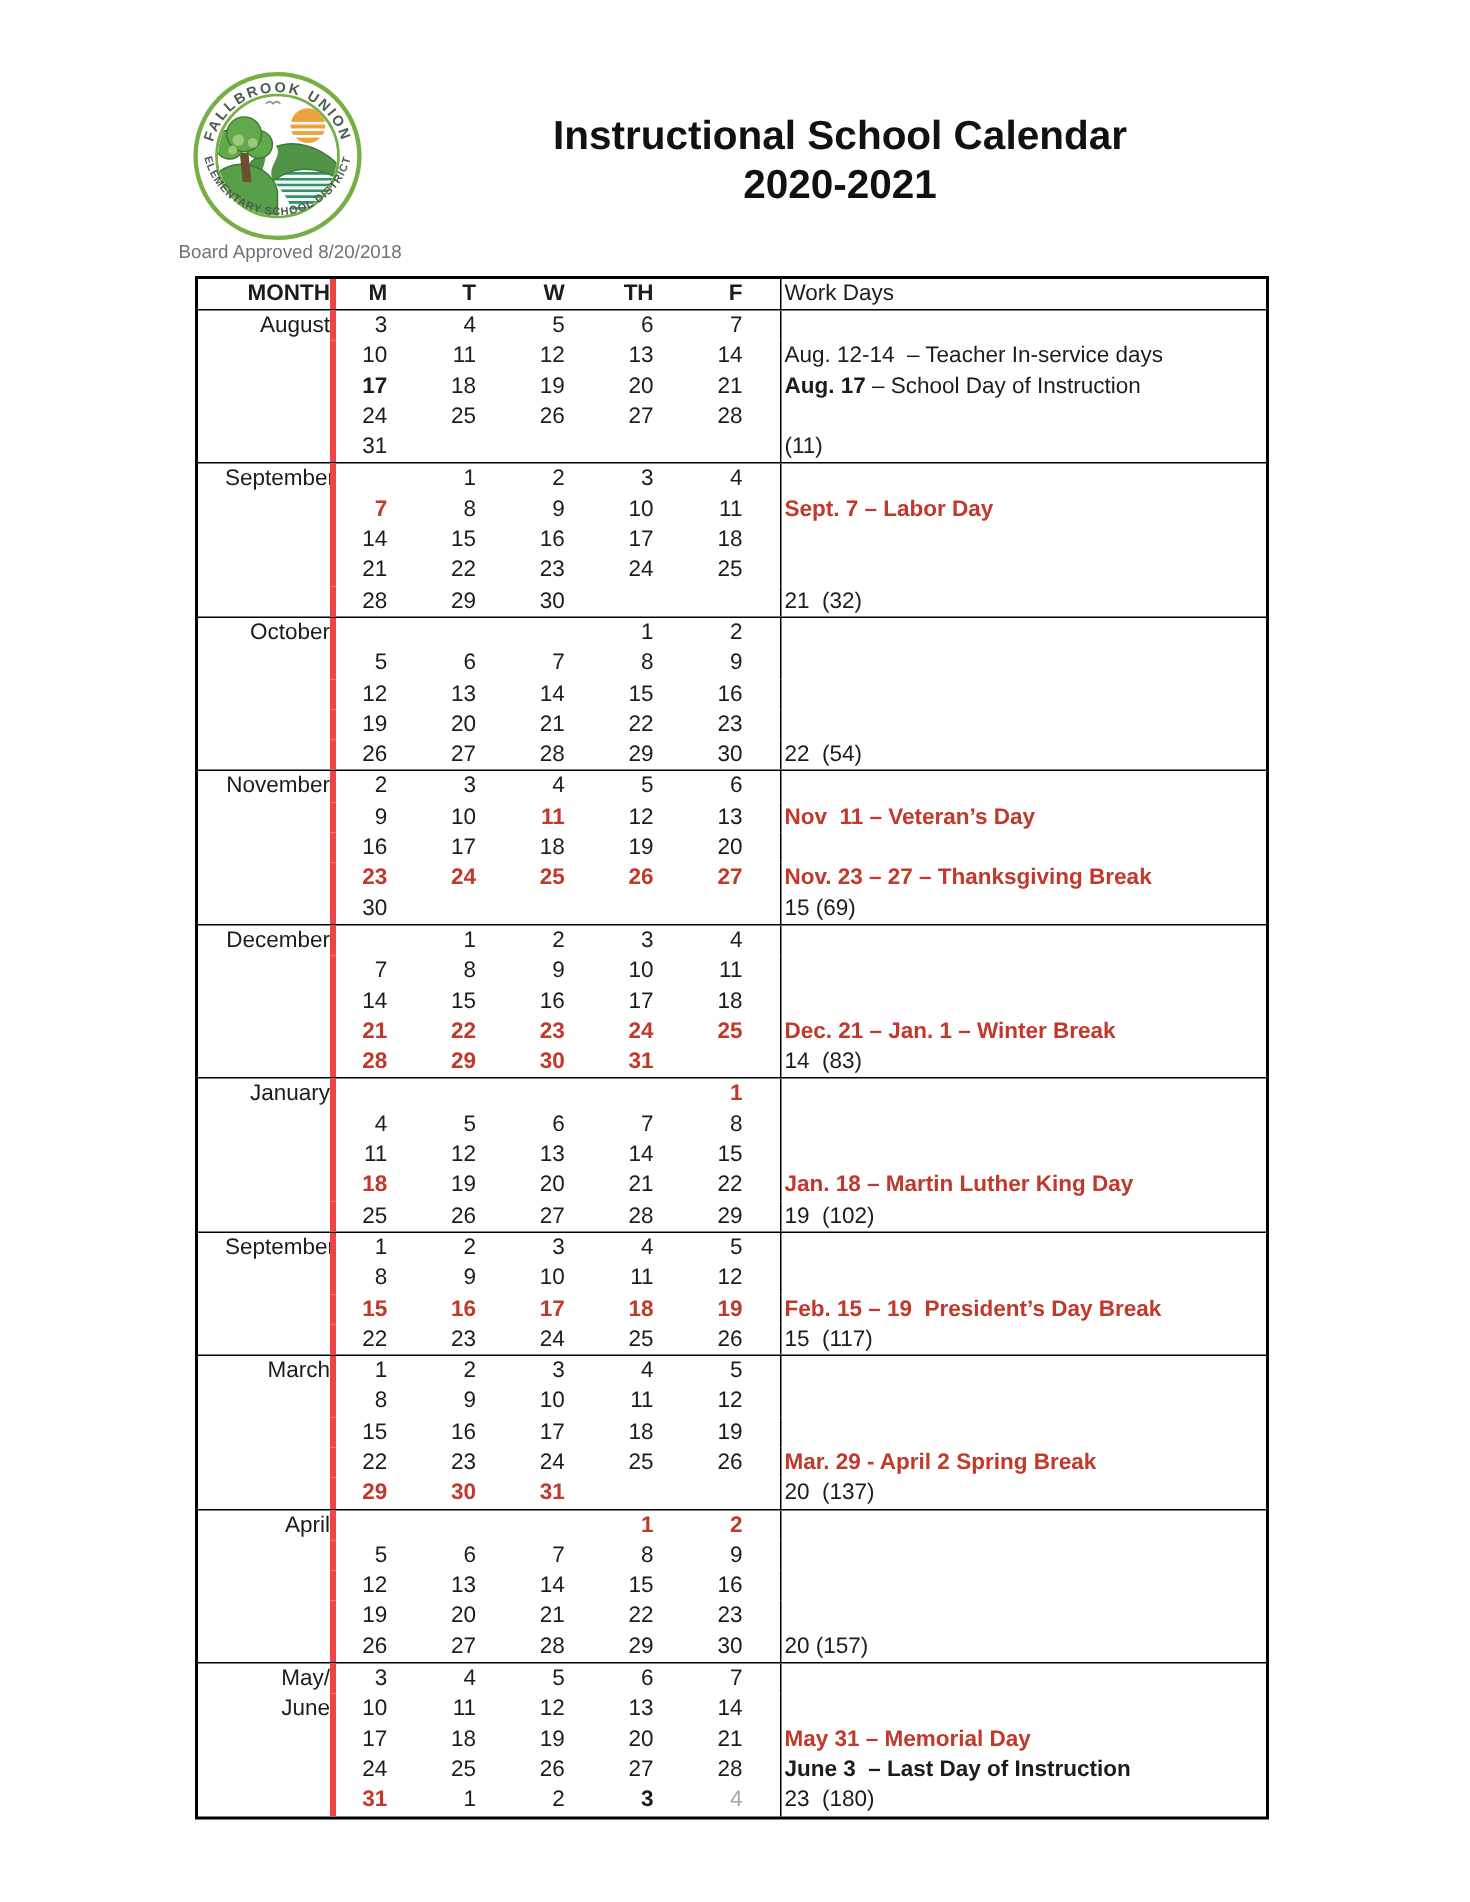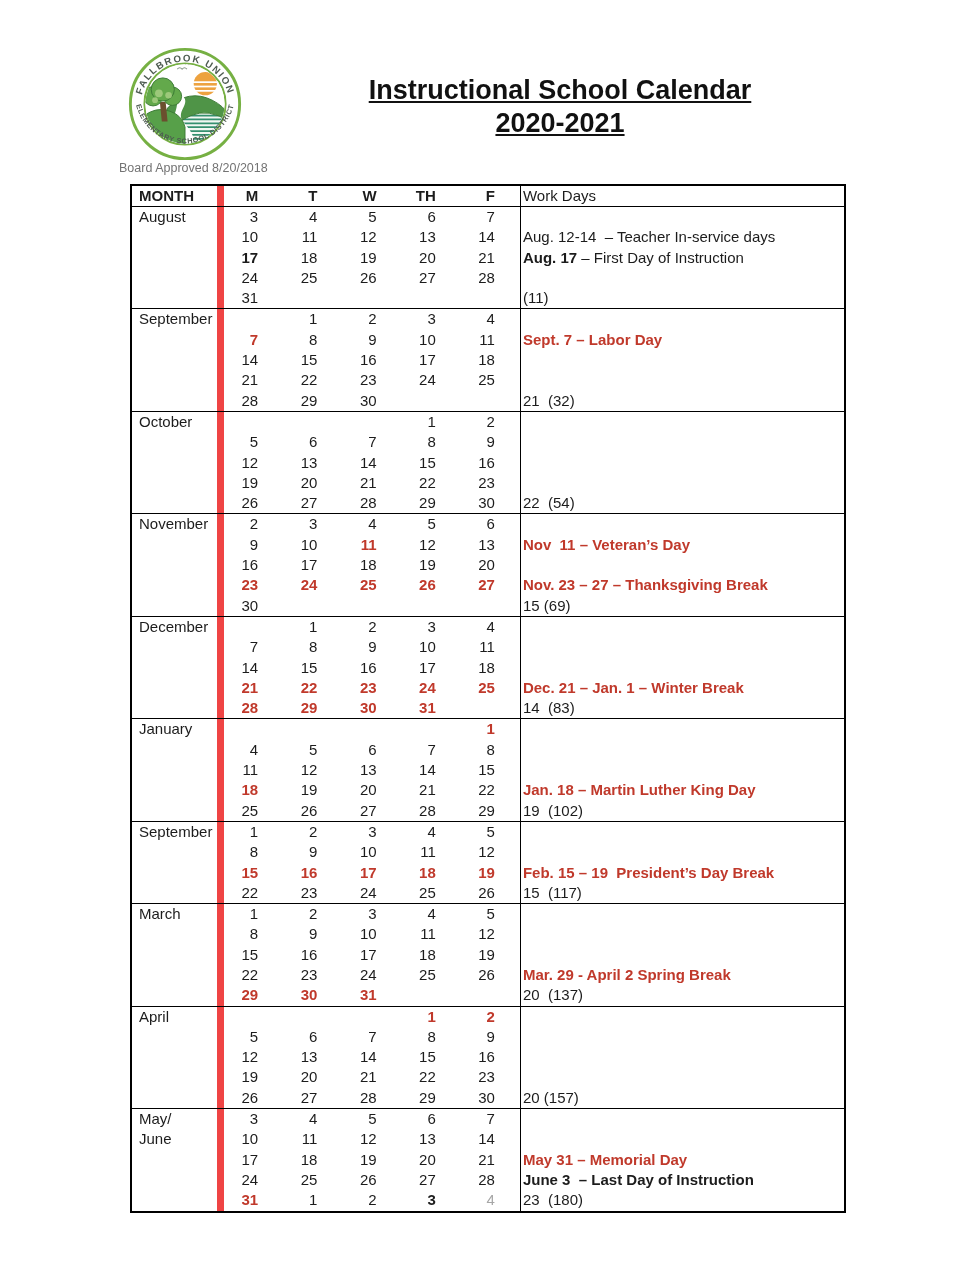--- a/index.html
+++ b/index.html
@@ -3,31 +3,31 @@
 <meta charset="utf-8">
 <style>
   html,body{margin:0;padding:0;background:#ffffff;}
   body{width:980px;height:1268px;position:relative;
        font-family:"Liberation Sans",sans-serif;color:#1c1c1c;
        -webkit-font-smoothing:antialiased;}
 
   
   .logo{position:absolute;left:127px;top:46px;width:116px;height:116px;}
   .title{position:absolute;left:280px;top:74px;width:560px;text-align:center;
-         font-size:27px;font-weight:bold;line-height:33px;color:#111;text-decoration:underline;}
+         font-size:27px;font-weight:bold;line-height:33px;color:#111;}
   .board-approved{position:absolute;left:119px;top:161px;font-size:12.5px;color:#737373;}
 
   
   .calendar-table{position:absolute;left:130px;top:184px;width:716px;
                   border:2px solid #000;box-sizing:border-box;font-size:15px;}
   .cal-row{display:grid;grid-template-columns:92px repeat(5,59.2px) 1fr;
            height:20.3px;line-height:20.3px;}
   .cal-row.header-row{height:20px;line-height:20px;}
   .cell{box-sizing:border-box;overflow:hidden;}
-  .month-cell{padding-left:7px;border-right:7px solid #ef4444;}
+  .month-cell{padding-left:18px;border-right:4px solid #ef4444;text-align:right;}
   .day-cell{text-align:right;padding-right:25px;}
   .note-cell{padding-left:2px;border-left:1px solid #000;white-space:pre;}
   .header-row{border-bottom:1px solid #000;}
   .header-row .month-cell,.header-row .day-cell{font-weight:bold;}
   .month-section{border-bottom:1px solid #000;}
   .month-section:last-child{border-bottom:none;}
   .red{color:#c0392b;font-weight:bold;}
   .bold{font-weight:bold;}
   .gray{color:#a6a6a6;}
 </style>
@@ -132,21 +132,21 @@
           <div class="cell day-cell">14</div>
           <div class="cell note-cell"><span>Aug. 12-14  – Teacher In-service days</span></div>
         </div>
         <div class="cal-row">
           <div class="cell month-cell"></div>
           <div class="cell day-cell bold">17</div>
           <div class="cell day-cell">18</div>
           <div class="cell day-cell">19</div>
           <div class="cell day-cell">20</div>
           <div class="cell day-cell">21</div>
-          <div class="cell note-cell"><span class="bold">Aug. 17</span><span> – First Day of Instruction</span></div>
+          <div class="cell note-cell"><span class="bold">Aug. 17</span><span> – School Day of Instruction</span></div>
         </div>
         <div class="cal-row">
           <div class="cell month-cell"></div>
           <div class="cell day-cell">24</div>
           <div class="cell day-cell">25</div>
           <div class="cell day-cell">26</div>
           <div class="cell day-cell">27</div>
           <div class="cell day-cell">28</div>
           <div class="cell note-cell"></div>
         </div>

